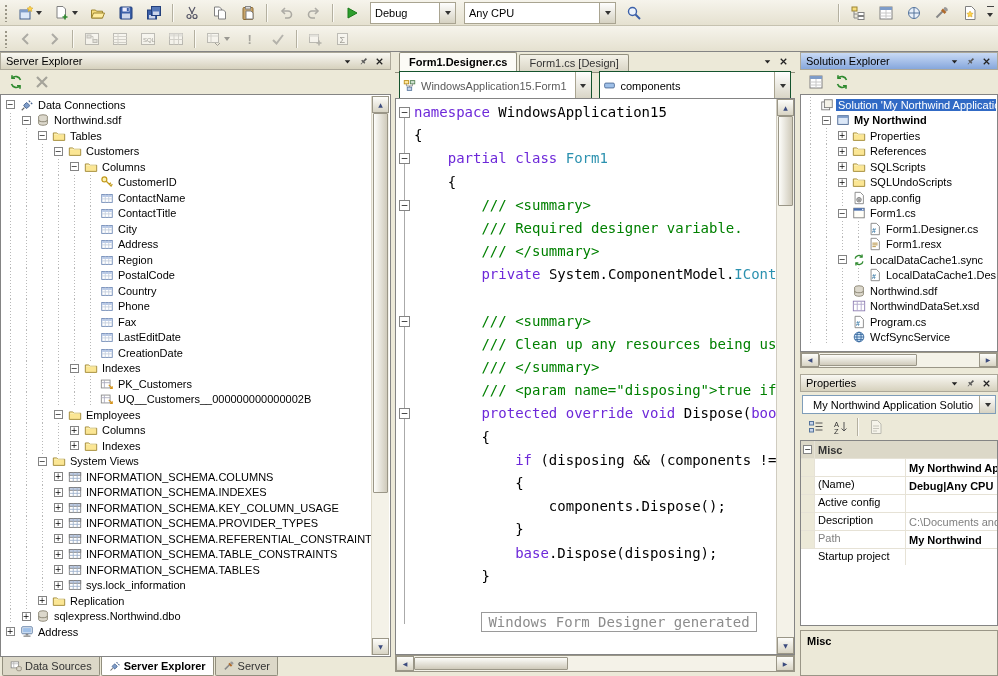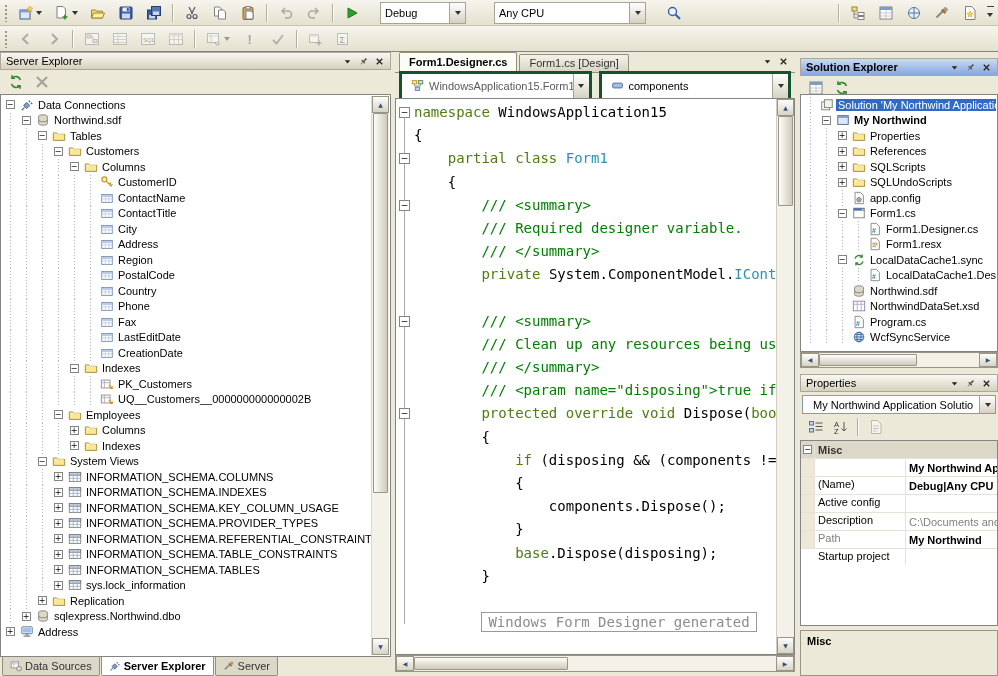--- a/index.html
+++ b/index.html
@@ -7,36 +7,36 @@
   
   .tb-row{height:25px;border-bottom:1px solid #c6c2b0;background:linear-gradient(#f6f4ec,#e5e1d0);display:flex;align-items:center;padding-left:2px;}
   #tb2{border-bottom:1px solid #848484;}
   .tb-grip{width:4px;height:18px;margin:0 4px 0 2px;background-image:radial-gradient(#9a9687 40%,transparent 42%);background-size:4px 4px;}
   .tb-btn{width:24px;height:22px;display:flex;align-items:center;justify-content:center;margin:0 1px;border:1px solid transparent;border-radius:2px;}
   .tb-btn.has-dd{width:32px;}
   .tb-btn.disabled{filter:grayscale(1) opacity(.45);}
   .tb-ic{width:16px;height:16px;display:block;}
   .tb-ic svg{width:16px;height:16px;display:block;}
   .tb-sep{width:1px;height:18px;background:#b4b0a0;margin:0 4px;border-right:1px solid #fbfaf5;}
-  .tb-combo{height:20px;background:#fff;border:1px solid #a9a491;display:flex;align-items:center;margin:0 14px;overflow:hidden;}
+  .tb-combo{height:20px;background:#fff;border:1px solid #a9a491;display:flex;align-items:center;margin:0 4px;overflow:hidden;}
   .tb-combo-text{padding:0 4px;white-space:nowrap;flex:1;}
   .combo-btn{width:15px;height:100%;flex:none;background:linear-gradient(#fefefe,#d6d2c2);border-left:1px solid #a9a491;display:flex;align-items:center;justify-content:center;}
   .tri-down{width:0;height:0;border:3px solid transparent;border-top:4px solid #333;margin-top:4px;}
   .tb-btn .tri-down.dd{margin-left:2px;}
   .tb-spacer{flex:1;}
   .tb-overflow{width:12px;height:22px;display:flex;flex-direction:column;align-items:center;justify-content:center;margin-right:2px;}
   .ovf-bar{width:7px;height:1px;background:#444;margin-bottom:2px;}
   
   .main{position:absolute;left:0;top:52px;width:998px;height:624px;}
   .left-panel{position:absolute;left:0;top:0;width:391px;height:624px;background:#ece9d8;}
   .editor-panel{position:absolute;left:395px;top:0;width:400px;height:624px;background:#ece9d8;}
   .right-panel{position:absolute;left:800px;top:0;width:198px;height:624px;background:#ece9d8;}
   
   .panel-title{height:18px;display:flex;align-items:center;padding:0 3px 0 5px;background:linear-gradient(#f9f8f3,#d6d1bd);border:1px solid #aca899;box-sizing:border-box;}
-  .panel-title.active{background:linear-gradient(#c9daf5,#86a7dc);font-weight:bold;margin-top:6px;}
+  .panel-title.active{background:linear-gradient(#c9daf5,#86a7dc);font-weight:normal;}
   .pt-text{flex:1;white-space:nowrap;overflow:hidden;}
   .wb{width:15px;height:14px;display:flex;align-items:center;justify-content:center;margin-left:1px;}
   .wb svg{width:11px;height:11px;display:block;}
   .panel-toolbar{height:24px;display:flex;align-items:center;padding-left:3px;background:#ece9d8;}
   .panel-toolbar .tb-btn{width:22px;height:20px;}
   
   .tree-area{position:absolute;left:0;right:0;border:1px solid #848484;background:#fff;overflow:hidden;}
   #se-tree-area{top:42px;bottom:19px;}
   .tree{position:absolute;left:1px;top:1px;bottom:1px;overflow:hidden;padding-top:1px;}
   #se-tree{right:18px;}
@@ -63,35 +63,35 @@
   .bottom-tabs{position:absolute;left:0;right:0;bottom:0;height:19px;background:#ece9d8;display:flex;align-items:stretch;padding-left:2px;border-top:1px solid #848484;}
   .btab{display:flex;align-items:center;gap:3px;padding:0 7px;border:1px solid #928f7e;border-top:none;background:#dcd8c8;color:#333;border-radius:0 0 2px 2px;margin-right:1px;}
   .btab.active{background:#fff;font-weight:bold;color:#000;}
   .btab svg{width:12px;height:12px;}
   
   .tab-strip{height:21px;background:#ece9d8;display:flex;align-items:flex-end;padding:2px 4px 0 4px;border-bottom:1px solid #928f7e;box-sizing:border-box;}
   .etab{height:17px;line-height:16px;padding:0 9px;background:linear-gradient(#f4f2e8,#d8d4c4);border:1px solid #928f7e;border-bottom:none;border-radius:2px 2px 0 0;margin-right:2px;white-space:nowrap;color:#333;}
   .etab.active{background:#fcfbf6;font-weight:bold;height:19px;line-height:18px;color:#000;}
   .estrip-btns{margin-left:auto;display:flex;align-items:center;margin-bottom:4px;}
   .nav-bar{height:25px;display:flex;gap:7px;align-items:center;padding:0 4px;background:#ece9d8;}
-  .nav-combo{flex:1;height:30px;box-sizing:border-box;border:3px solid #14532d;background:#fff;display:flex;align-items:center;padding-left:9px;overflow:hidden;}
+  .nav-combo{flex:1;height:30px;box-sizing:border-box;border:1px solid #14532d;background:#fff;display:flex;align-items:center;padding-left:3px;overflow:hidden;}
   .nav-ic{width:16px;height:14px;flex:none;}
   .nav-ic svg{width:13px;height:13px;}
   .nav-text{padding-left:2px;white-space:nowrap;overflow:hidden;flex:1;}
   .nav-text.muted{color:#5a5a5a;}
   .code-area{position:absolute;left:0;right:0;top:46px;bottom:21px;background:#fff;border:1px solid #848484;}
   #code-lines{position:absolute;left:0;top:2px;right:17px;bottom:0;overflow:hidden;font-family:"DejaVu Sans Mono",monospace;font-size:14px;}
   .code-line{height:23.2px;line-height:23.2px;display:flex;white-space:pre;}
   .omargin{width:18px;flex:none;position:relative;}
   .omargin::before{content:"";position:absolute;left:8px;top:0;bottom:0;width:1px;background:#aaa;}
   .code-line:first-child .omargin::before{top:9px;}
   .code-line:last-child .omargin::before{bottom:10px;}
   .obox{position:absolute;left:3px;top:6px;width:11px;height:11px;box-sizing:border-box;background:#fff;border:1px solid #848484;font:9px/8px "DejaVu Sans",sans-serif;text-align:center;z-index:2;}
   .ctext{flex:1;overflow:hidden;}
-  .c-k{color:#4d7c0f}.c-t{color:#2b91af}.c-c{color:#008000}.c-p{color:#000}
+  .c-k{color:#6d28d9}.c-t{color:#2b91af}.c-c{color:#008000}.c-p{color:#000}
   .region-box{display:inline-block;border:1px solid #9a9a9a;background:#fff;color:#8c8c8c;padding:0 6px;line-height:18px;}
   .code-area .vscroll{top:0;bottom:0;right:0;border-left:1px solid #d0ccc0;}
   .editor-hscroll{position:absolute;left:0;right:0;bottom:4px;height:17px;border:1px solid #9a9687;box-sizing:border-box;}
   
   .sol{position:absolute;left:0;right:0;top:0;height:316px;}
   #sol-tree-area{top:42px;bottom:16px;}
   #sol-tree{right:1px;}
   .sol-hscroll{position:absolute;left:0;right:0;bottom:0;height:16px;border:1px solid #9a9687;box-sizing:border-box;}
   .props{position:absolute;left:0;right:0;top:322px;bottom:0;}
   .obj-combo{margin:3px 2px 2px 2px;height:19px;box-sizing:border-box;border:1px solid #7f9db9;background:#fff;display:flex;align-items:center;overflow:hidden;}

